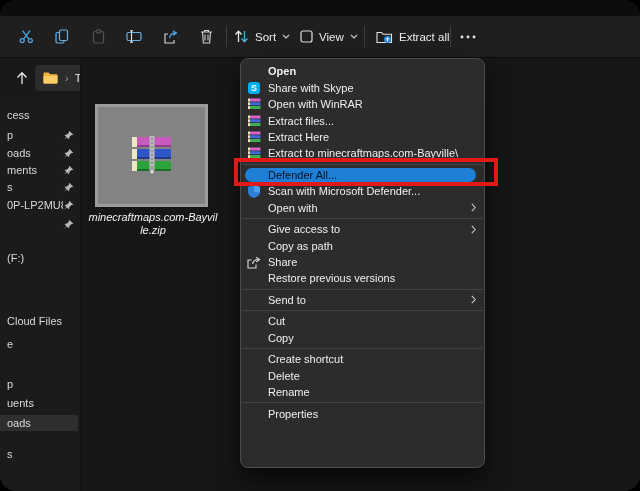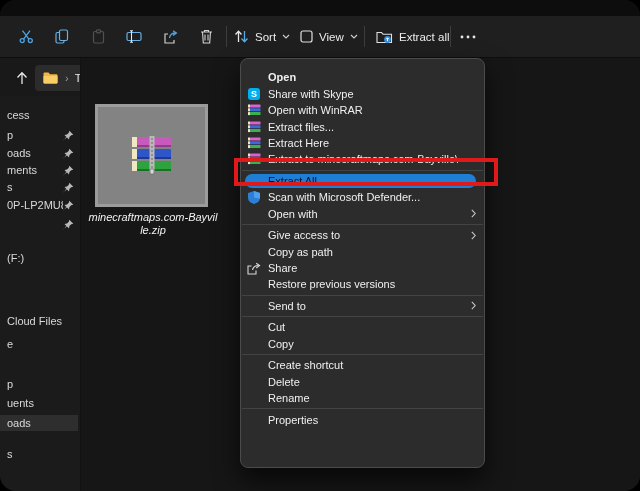--- a/index.html
+++ b/index.html
@@ -32,21 +32,21 @@
   .side-item.sel{background:#2e2e2e;width:78px;}
   
   .content{position:absolute;left:81px;top:58px;width:559px;height:433px;background:#161616;}
   .thumb{position:absolute;left:95px;top:104px;width:113px;height:103px;background:#838383;
          border:3px solid #9c9c9c;box-sizing:border-box;display:flex;align-items:center;
          justify-content:center;}
   .file-label{position:absolute;left:83px;top:211px;width:140px;text-align:center;
               font-size:11px;line-height:13px;color:#f2f2f2;font-style:italic;}
   
   .menu{position:absolute;left:240px;top:58px;width:245px;height:410px;box-sizing:border-box;
-        background:#2c2c2c;border:1px solid #4b4b4b;border-radius:8px;padding:10px 0;
+        background:#2c2c2c;border:1px solid #4b4b4b;border-radius:8px;padding:4px 0;
         z-index:40;box-shadow:0 12px 26px rgba(0,0,0,.65);}
   .menu-item{height:16.45px;display:flex;align-items:center;padding:0 8px 0 6px;
              font-size:11px;position:relative;color:#f0f0f0;}
   .mi-icon{width:14px;display:flex;justify-content:center;align-items:center;}
   .mi-label{margin-left:7px;flex:1;white-space:nowrap;overflow:hidden;}
   .menu-item.bold .mi-label{font-weight:bold;}
   .menu-item.hl::before{content:"";position:absolute;left:4px;right:8px;top:1px;bottom:1px;
                         background:#1e7fd7;border-radius:8px;}
   .menu-item.hl .mi-label{position:relative;color:#06121e;}
   .mi-chev{width:9px;display:flex;justify-content:flex-end;}
@@ -389,21 +389,21 @@
               <rect x="2" y="8.1" width="10.5" height="3" rx="0.5" fill="#3cb04e"></rect>
             </g>
           </svg>
         </span>
         <span class="mi-label">Extract to minecraftmaps.com-Bayville\</span>
         <span class="mi-chev"></span>
       </div>
       <div class="menu-sep"></div>
       <div class="menu-item hl">
         <span class="mi-icon"></span>
-        <span class="mi-label">Extract All...</span>
+        <span class="mi-label">Defender All...</span>
         <span class="mi-chev"></span>
       </div>
       <div class="menu-item">
         <span class="mi-icon">
           <svg width="12" height="13" viewBox="0 0 12 13">
             <path d="M6 0 L12 2 V6.6 C12 10.2 9.3 12.2 6 13 C2.7 12.2 0 10.2 0 6.6 V2 Z" fill="#2b7fd6"></path>
             <path d="M6 0 L12 2 V6.6 C12 7 11.95 7.4 11.86 7.8 L6 6.5 Z" fill="#4fa0ea"></path>
           </svg>
         </span>
         <span class="mi-label">Scan with Microsoft Defender...</span>

